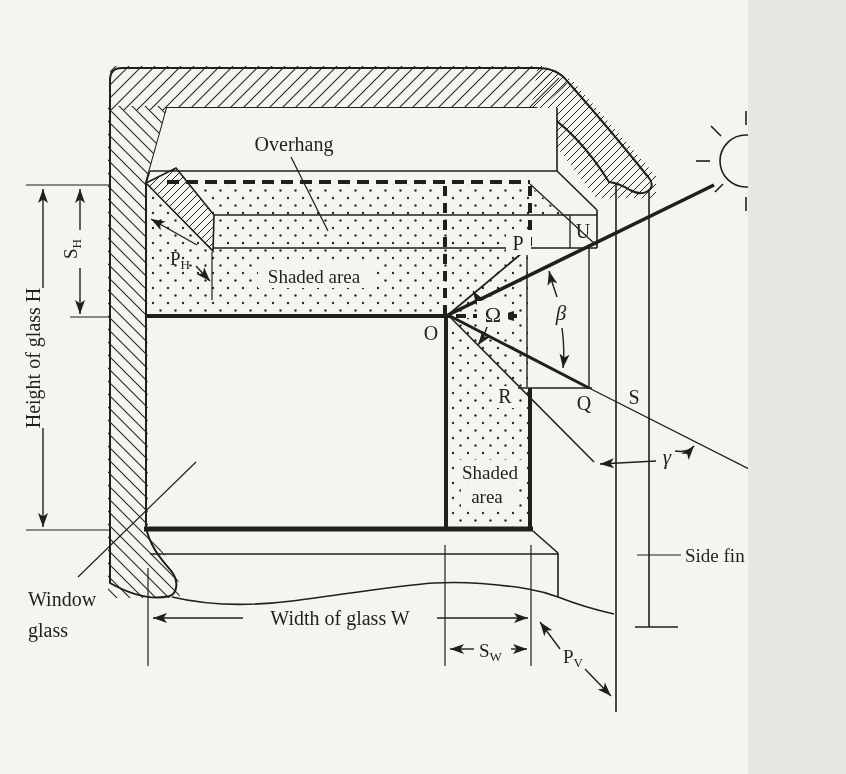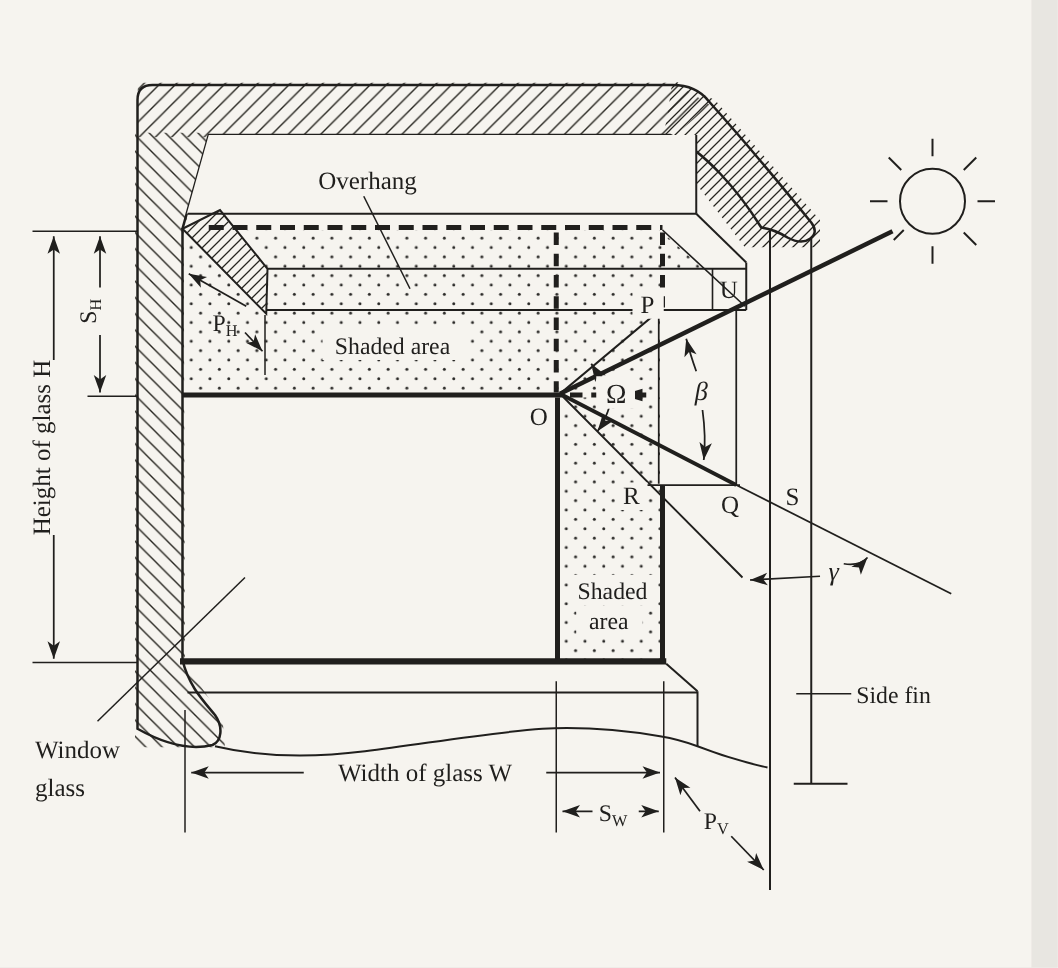--- a/index.html
+++ b/index.html
@@ -1,16 +1,16 @@
 <!DOCTYPE html>
 <html><head>
 <meta charset="utf-8">
 <style>
   html,body{margin:0;padding:0;background:#e8e6e1;}
-  .page{width:825px;height:774px;background:#f6f4ef;position:relative;overflow:hidden;}
+  .page{width:748px;height:774px;background:#f6f4ef;position:relative;overflow:hidden;}
   svg{display:block;}
   text{font-family:"Liberation Serif","DejaVu Serif",serif;fill:#201f1d;}
   .lbl{font-size:20px;}
   .lbl19{font-size:19px;}
   .sub{font-size:13px;}
   .it{font-style:italic;font-size:21px;}
 </style>
 </head>
 <body>
 

